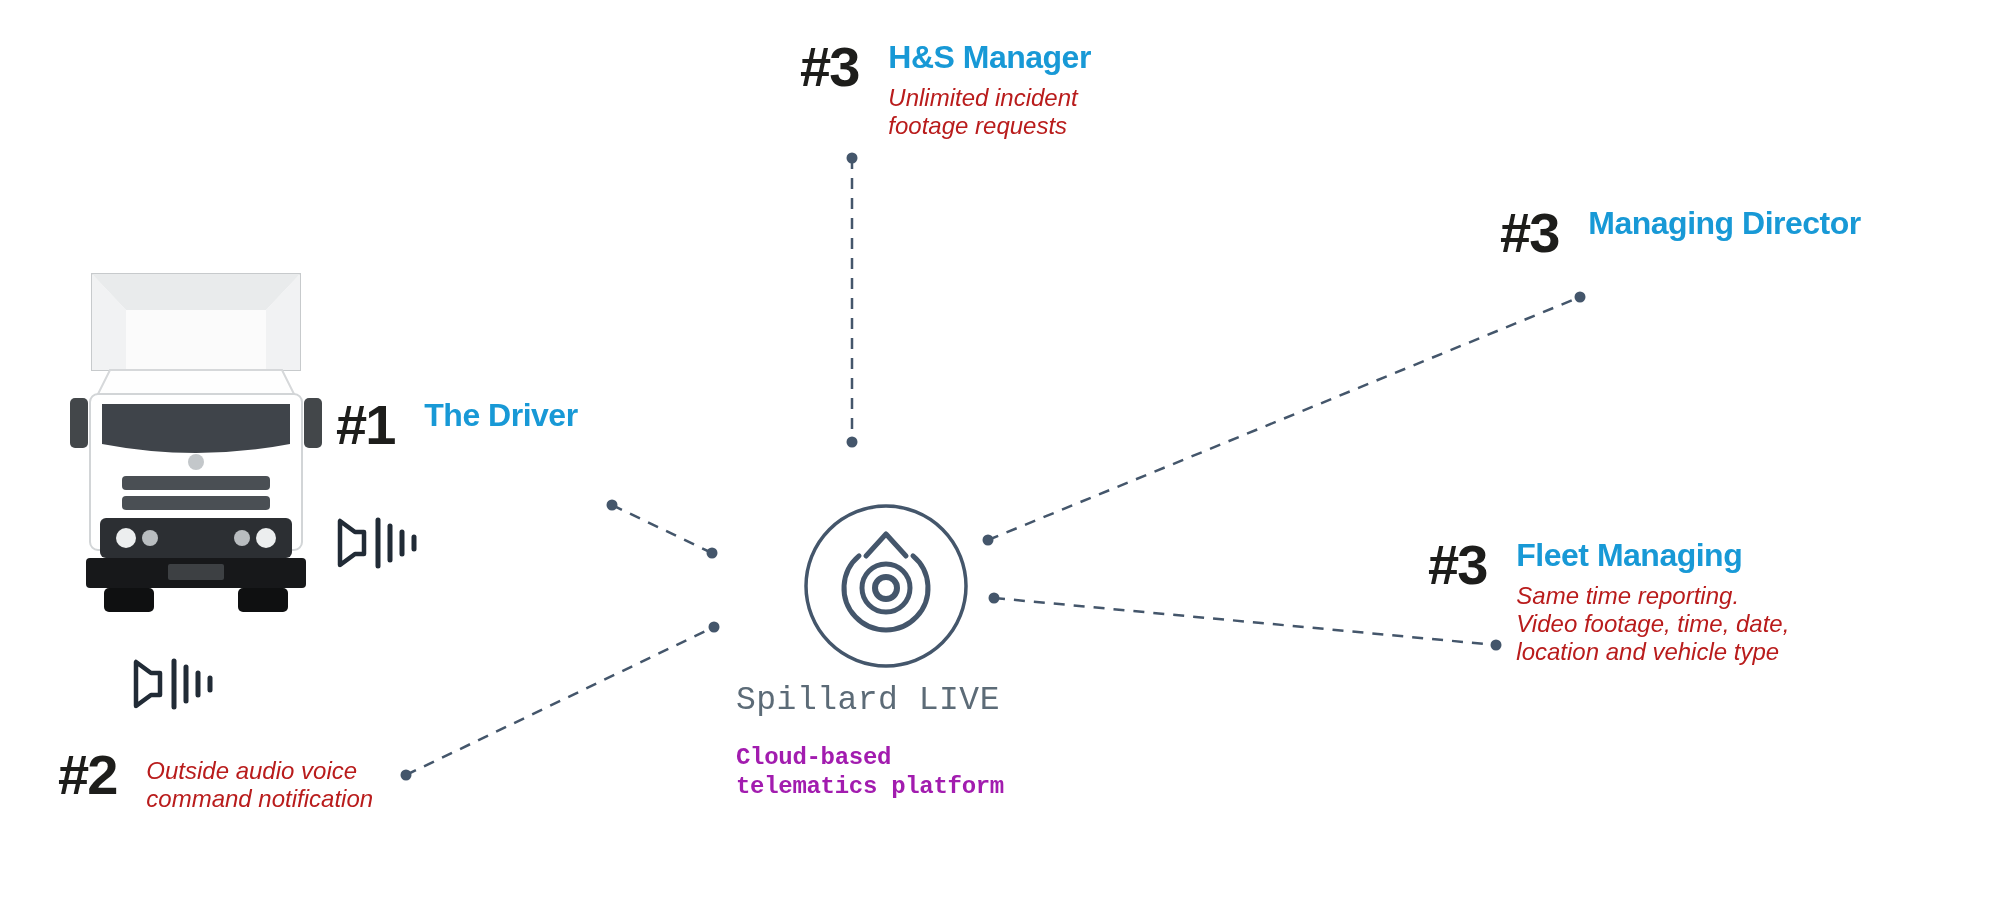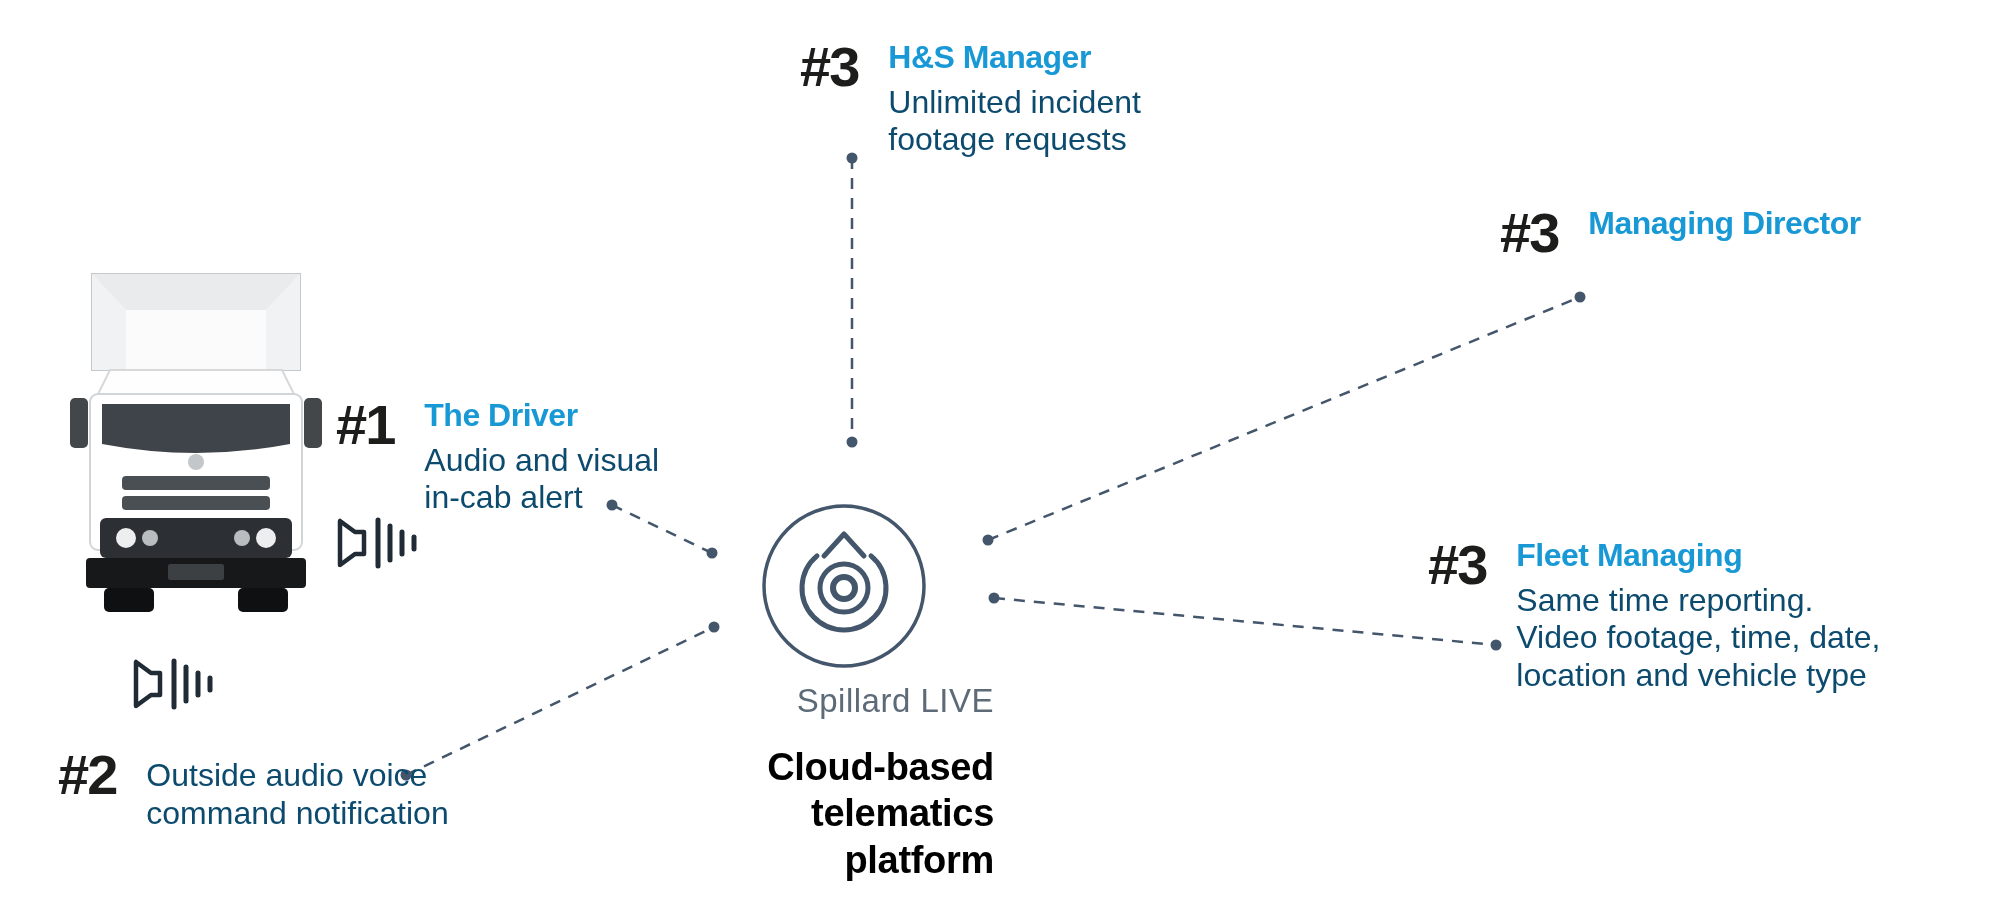--- a/index.html
+++ b/index.html
@@ -32,46 +32,48 @@
   }
   .title {
     font-size: 32px;
     font-weight: 700;
     color: #1899d6;
     line-height: 1.08;
     white-space: pre-line;
     letter-spacing: -0.5px;
   }
   .desc {
-    font-size: 32px;
-    color: #0c4a6e;
+    font-size: 24px;
+    font-style: italic;
+    color: #b91c1c;
     line-height: 1.18;
     margin-top: 9px;
     white-space: pre-line;
   }
   .icon-wrap { position: absolute; }
   .hub {
     position: absolute;
-    left: 694px;
+    left: 736px;
     top: 502px;
     width: 300px;
-    text-align: right;
+    text-align: left;
+    font-family: Liberation Mono, monospace;
   }
   .hub-logo { display: block; margin: 0 auto; }
   .hub-label {
     margin-top: 12px;
     font-size: 33px;
     color: #5c6b77;
     letter-spacing: 0.5px;
   }
   .hub-caption {
     margin-top: 24px;
-    font-size: 38px;
+    font-size: 24px;
     font-weight: 700;
-    color: #000000;
+    color: #a21caf;
     line-height: 1.22;
     white-space: pre-line;
     letter-spacing: -0.3px;
   }
 </style>
 </head>
 <body>
 
 <div class="canvas">
 
@@ -166,22 +168,20 @@
       <div class="desc">Same time reporting.
 Video footage, time, date,
 location and vehicle type</div>
     </div>
   </div>
 
   <div class="node" style="left:336px; top:398px;">
     <div class="num">#1</div>
     <div>
       <div class="title">The Driver</div>
-      <div class="desc">Audio and visual
-in-cab alert</div>
     </div>
   </div>
 
   <div class="node" style="left:58px; top:748px;">
     <div class="num">#2</div>
     <div>
       <div class="desc">Outside audio voice
 command notification</div>
     </div>
   </div>

